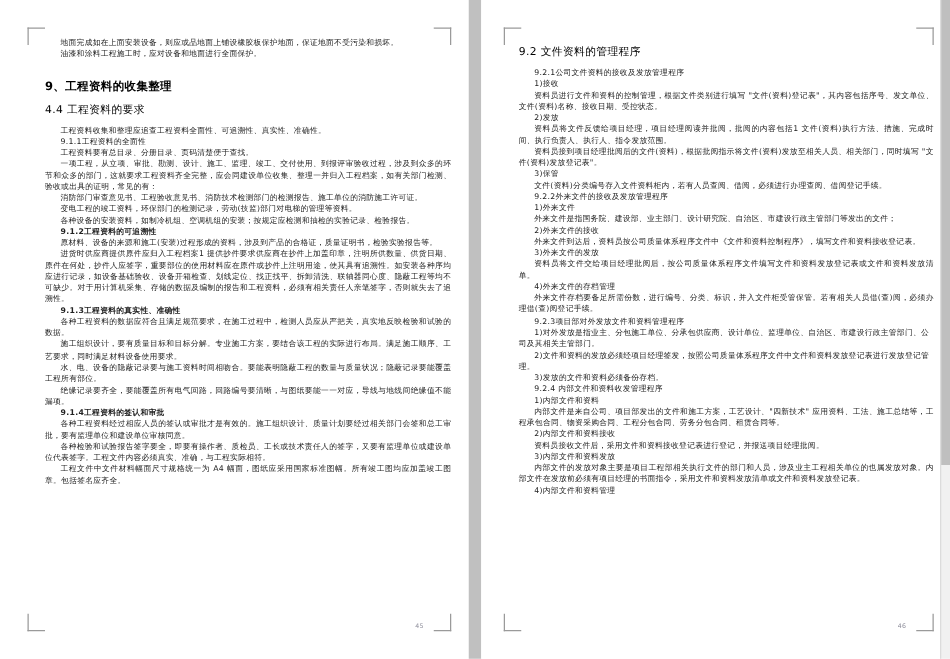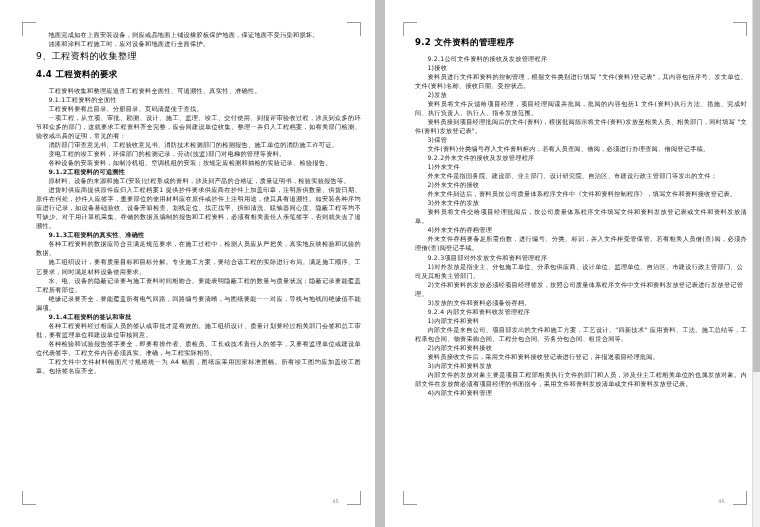--- a/index.html
+++ b/index.html
@@ -75,33 +75,33 @@
   }
   p.num {
     margin: 0;
     font-size: 6.2px;
     line-height: 9.05px;
     text-indent: 2em;
     letter-spacing: 0.25px;
     color: #222222;
   }
   h2.h {
-    margin: 2px 0 6px 0;
+    margin: 16px 0 6px 0;
     font-size: 9.2px;
     line-height: 12px;
-    font-weight: normal;
+    font-weight: bold;
     letter-spacing: 0.3px;
     color: #000000;
     text-indent: 0;
   }
   h3.h {
     margin: 7px 0 5px 0;
     font-size: 8.6px;
     line-height: 11.5px;
-    font-weight: bold;
+    font-weight: normal;
     letter-spacing: 0.3px;
     color: #000000;
     text-indent: 0;
   }
   .pagenum {
     position: absolute;
     bottom: 23px;
     font-size: 5px;
     color: #8d8d9a;
     letter-spacing: 0.2px;

